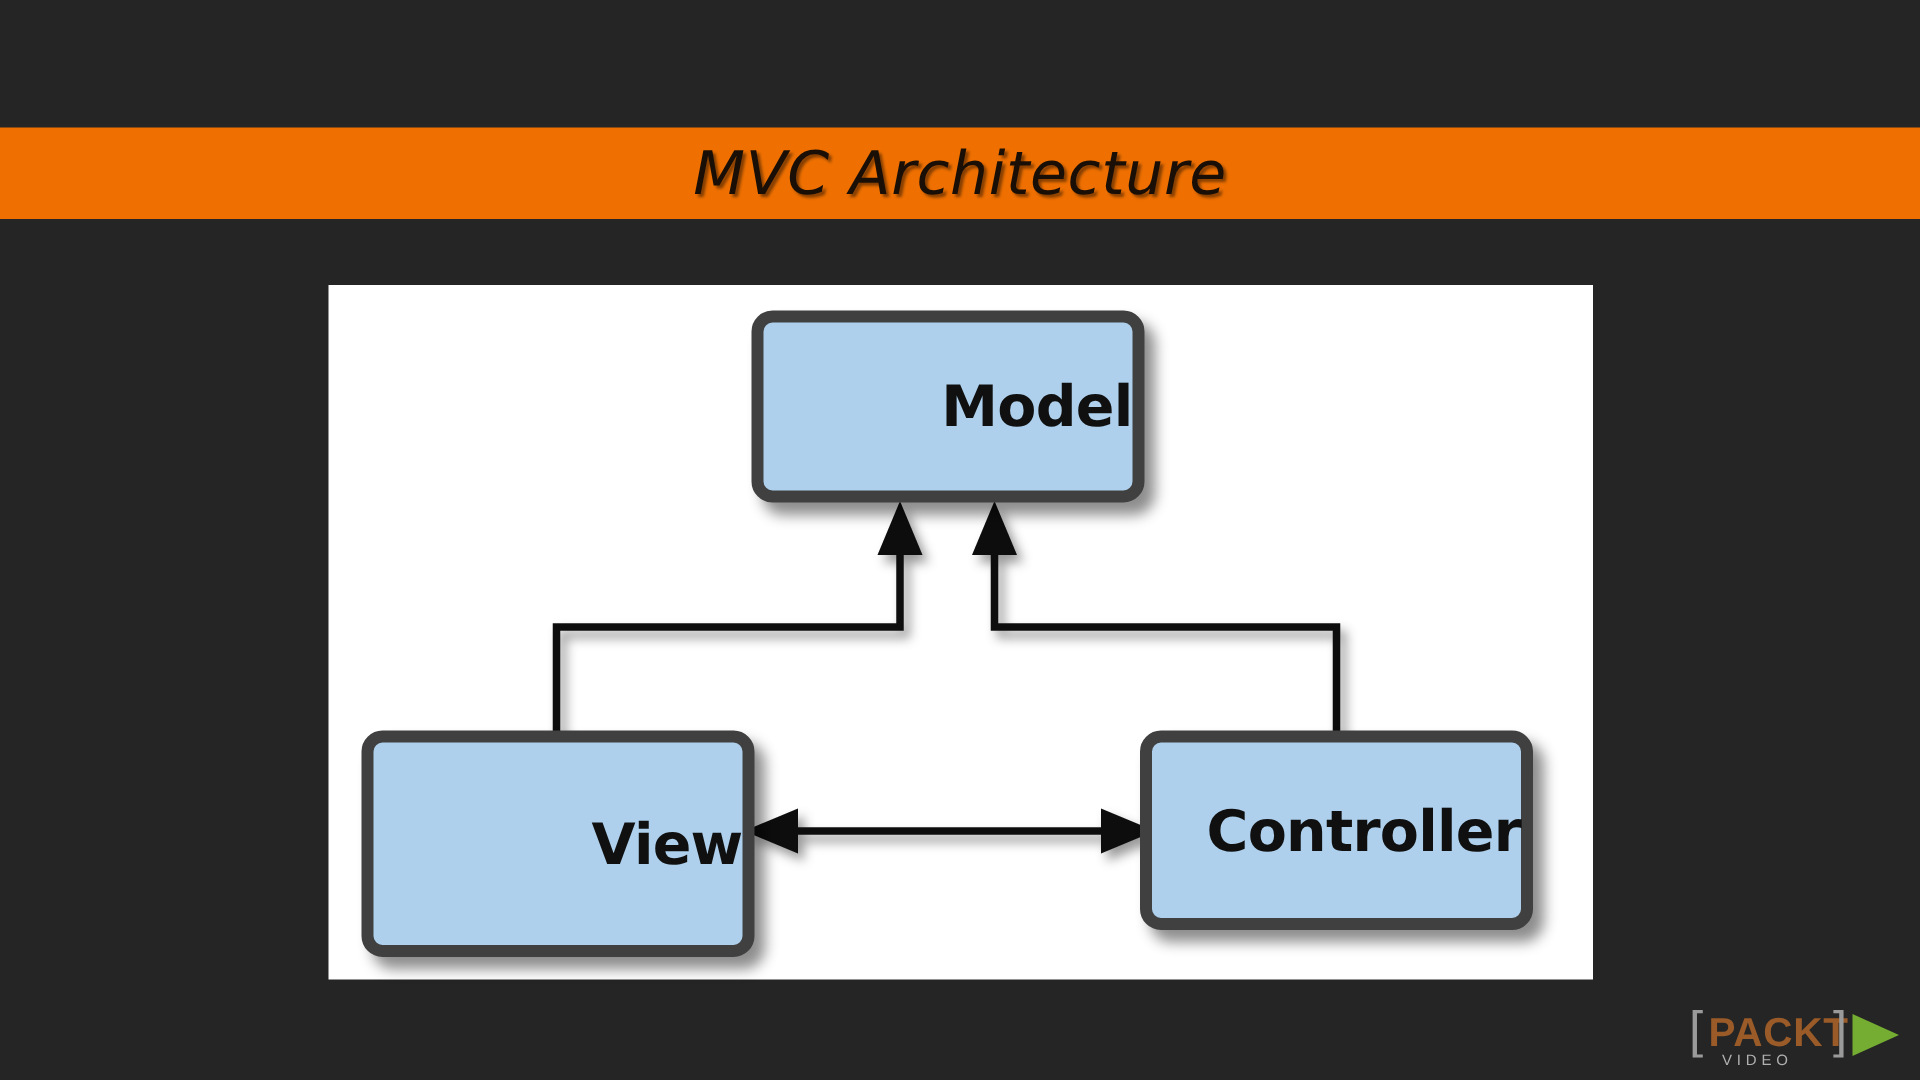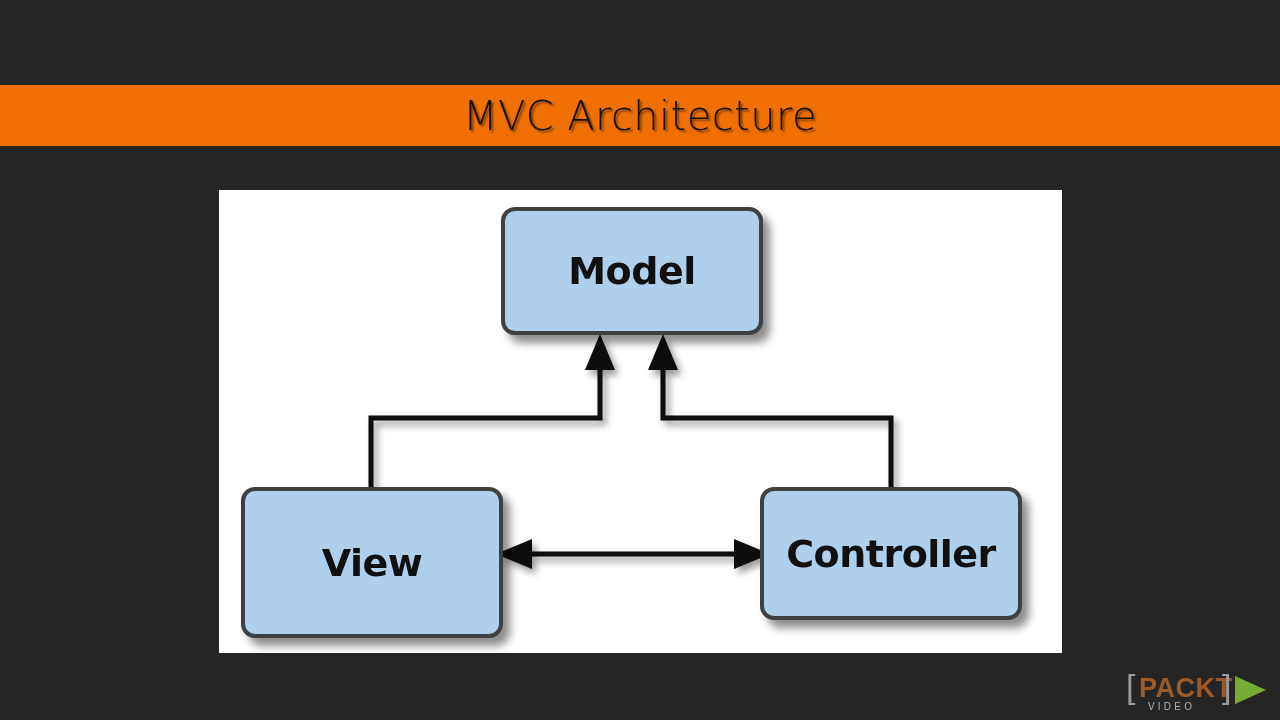--- a/index.html
+++ b/index.html
@@ -35,20 +35,21 @@
     justify-content: center;
   }
   .title-text {
     font-family: "DejaVu Sans", sans-serif;
     font-weight: 300;
     font-size: 40px;
     letter-spacing: 0.4px;
     color: #1a0f06;
     text-shadow: 2px 2px 2px rgba(0,0,0,0.45);
     line-height: 1;
+    font-style: italic;
   }
 
   
   .diagram-panel {
     position: absolute;
     left: 219px;
     top: 190px;
     width: 843px;
     height: 463px;
     background: #ffffff;
@@ -61,25 +62,25 @@
     width: 843px;
     height: 463px;
     display: block;
   }
 
   
   .node {
     position: absolute;
     box-sizing: border-box;
     background: #aed0ec;
-    border: 4px solid #404040;
+    border: 8px solid #404040;
     border-radius: 14px;
     display: flex;
     align-items: center;
-    justify-content: center;
+    justify-content: flex-end;
     box-shadow: 7px 8px 9px rgba(0,0,0,0.45);
     z-index: 3;
   }
   .node-label {
     font-family: "DejaVu Sans", sans-serif;
     font-weight: bold;
     font-size: 38px;
     color: #101010;
     letter-spacing: -0.5px;
     line-height: 1;

